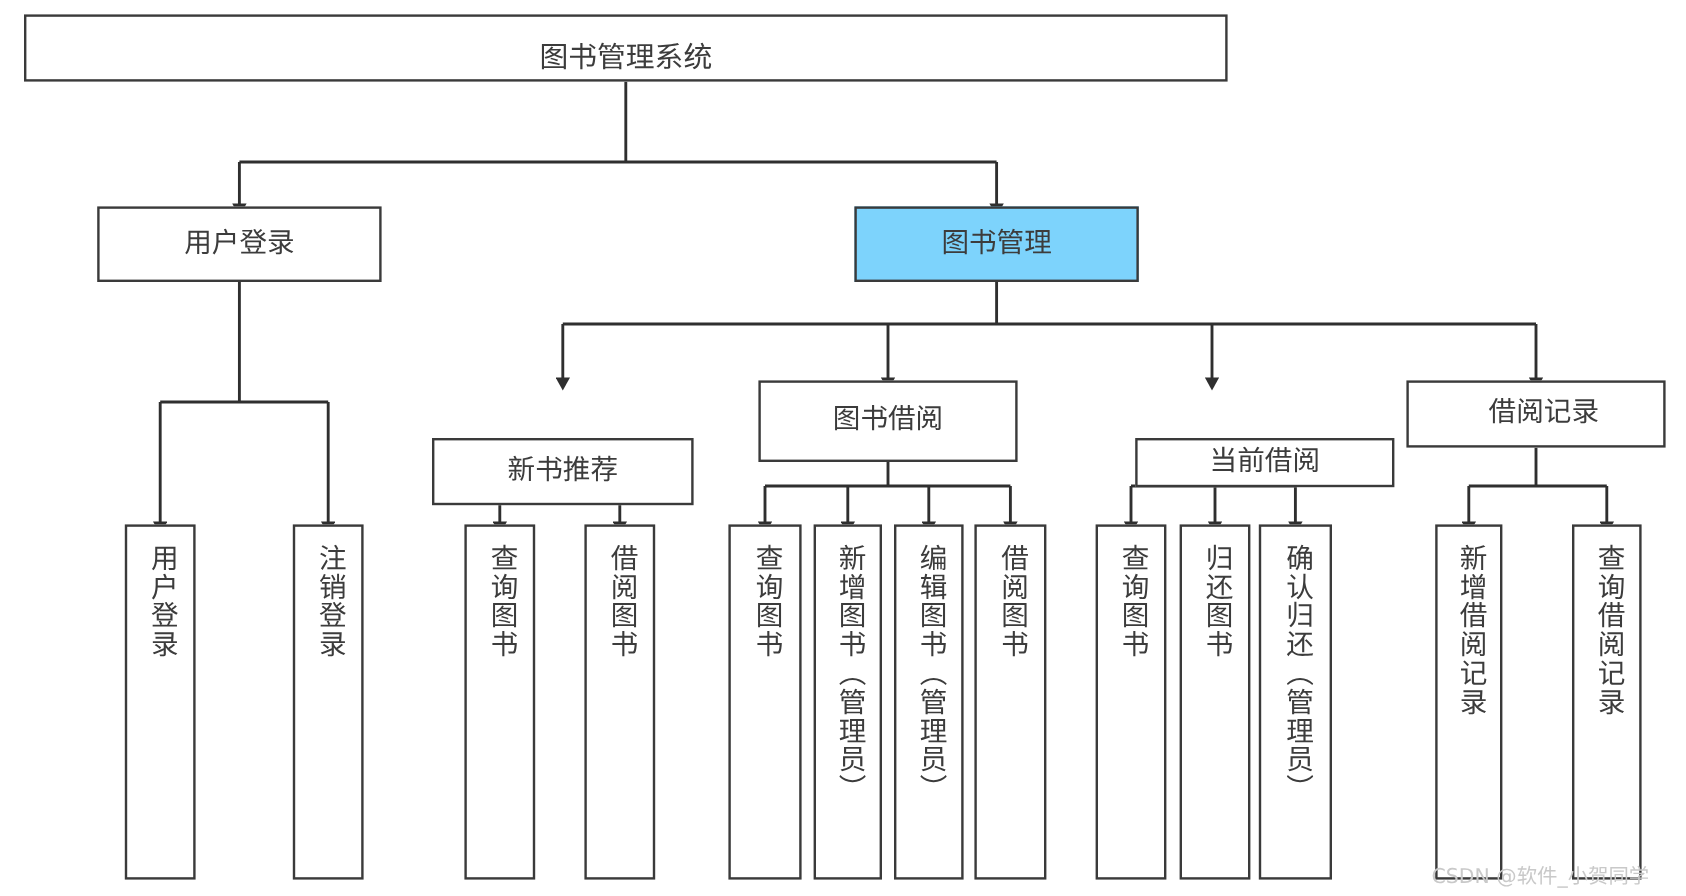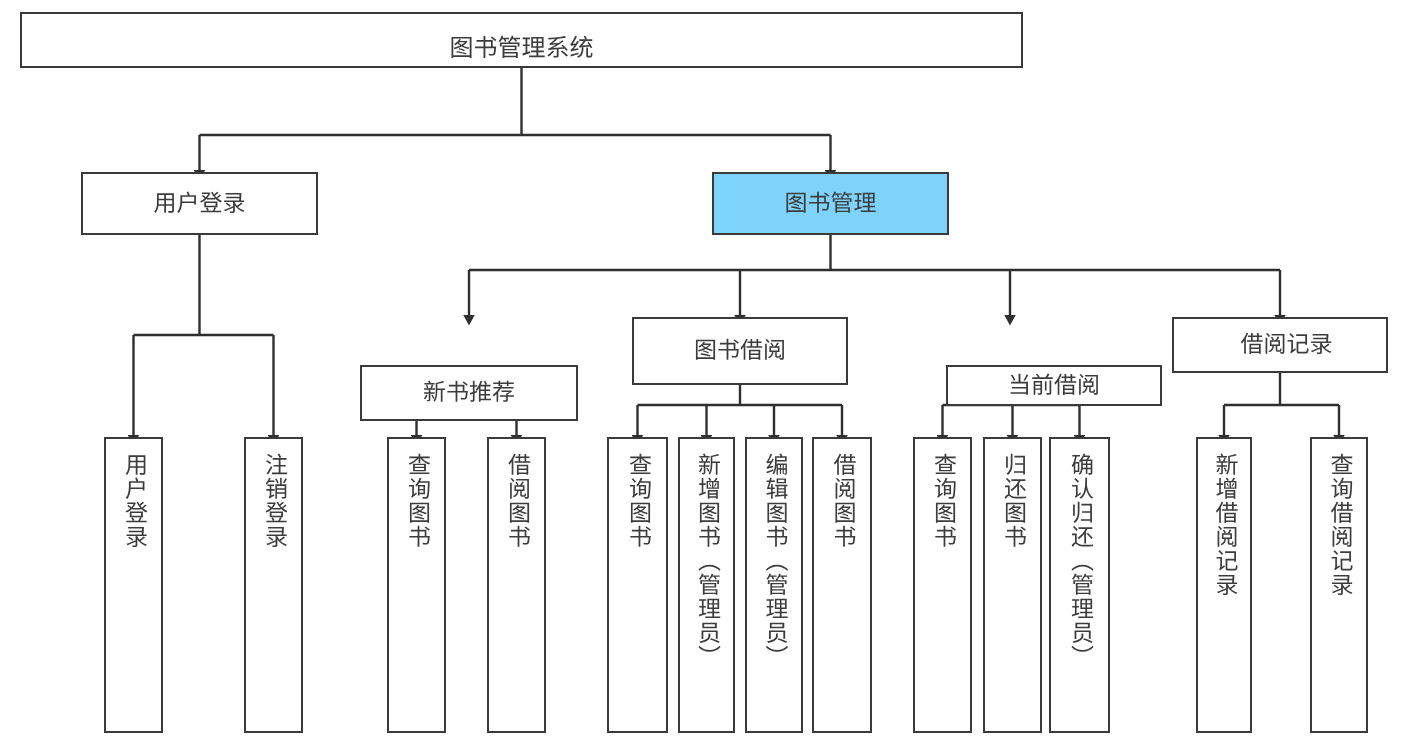--- a/index.html
+++ b/index.html
@@ -174,14 +174,15 @@
         <span class="node-label" style="color: rgb(60, 60, 60);">确认归还（管理员）</span>
       </div>
       <div class="node-box node-leaf" style="left: 1196px; top: 437px; width: 56px; height: 296px; border-color: rgb(58, 58, 58); background: rgb(255, 255, 255);">
         <span class="node-label" style="color: rgb(60, 60, 60);">新增借阅记录</span>
       </div>
       <div class="node-box node-leaf" style="left: 1310px; top: 437px; width: 58px; height: 296px; border-color: rgb(58, 58, 58); background: rgb(255, 255, 255);">
         <span class="node-label" style="color: rgb(60, 60, 60);">查询借阅记录</span>
       </div>
     </div>
 
+  <span class="watermark" style="left: 1193px; top: 716px; color: rgb(201, 201, 201);">CSDN @软件_小贺同学</span>
 
 </div>
 
 </body></html>

